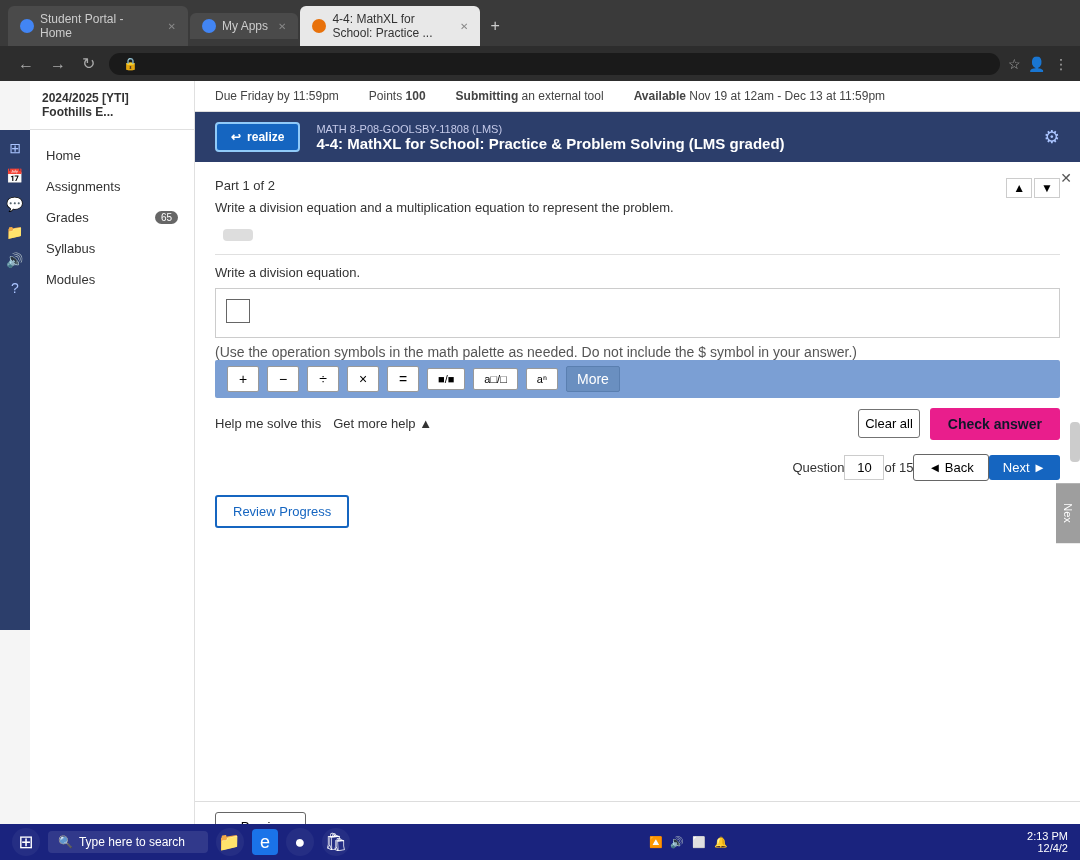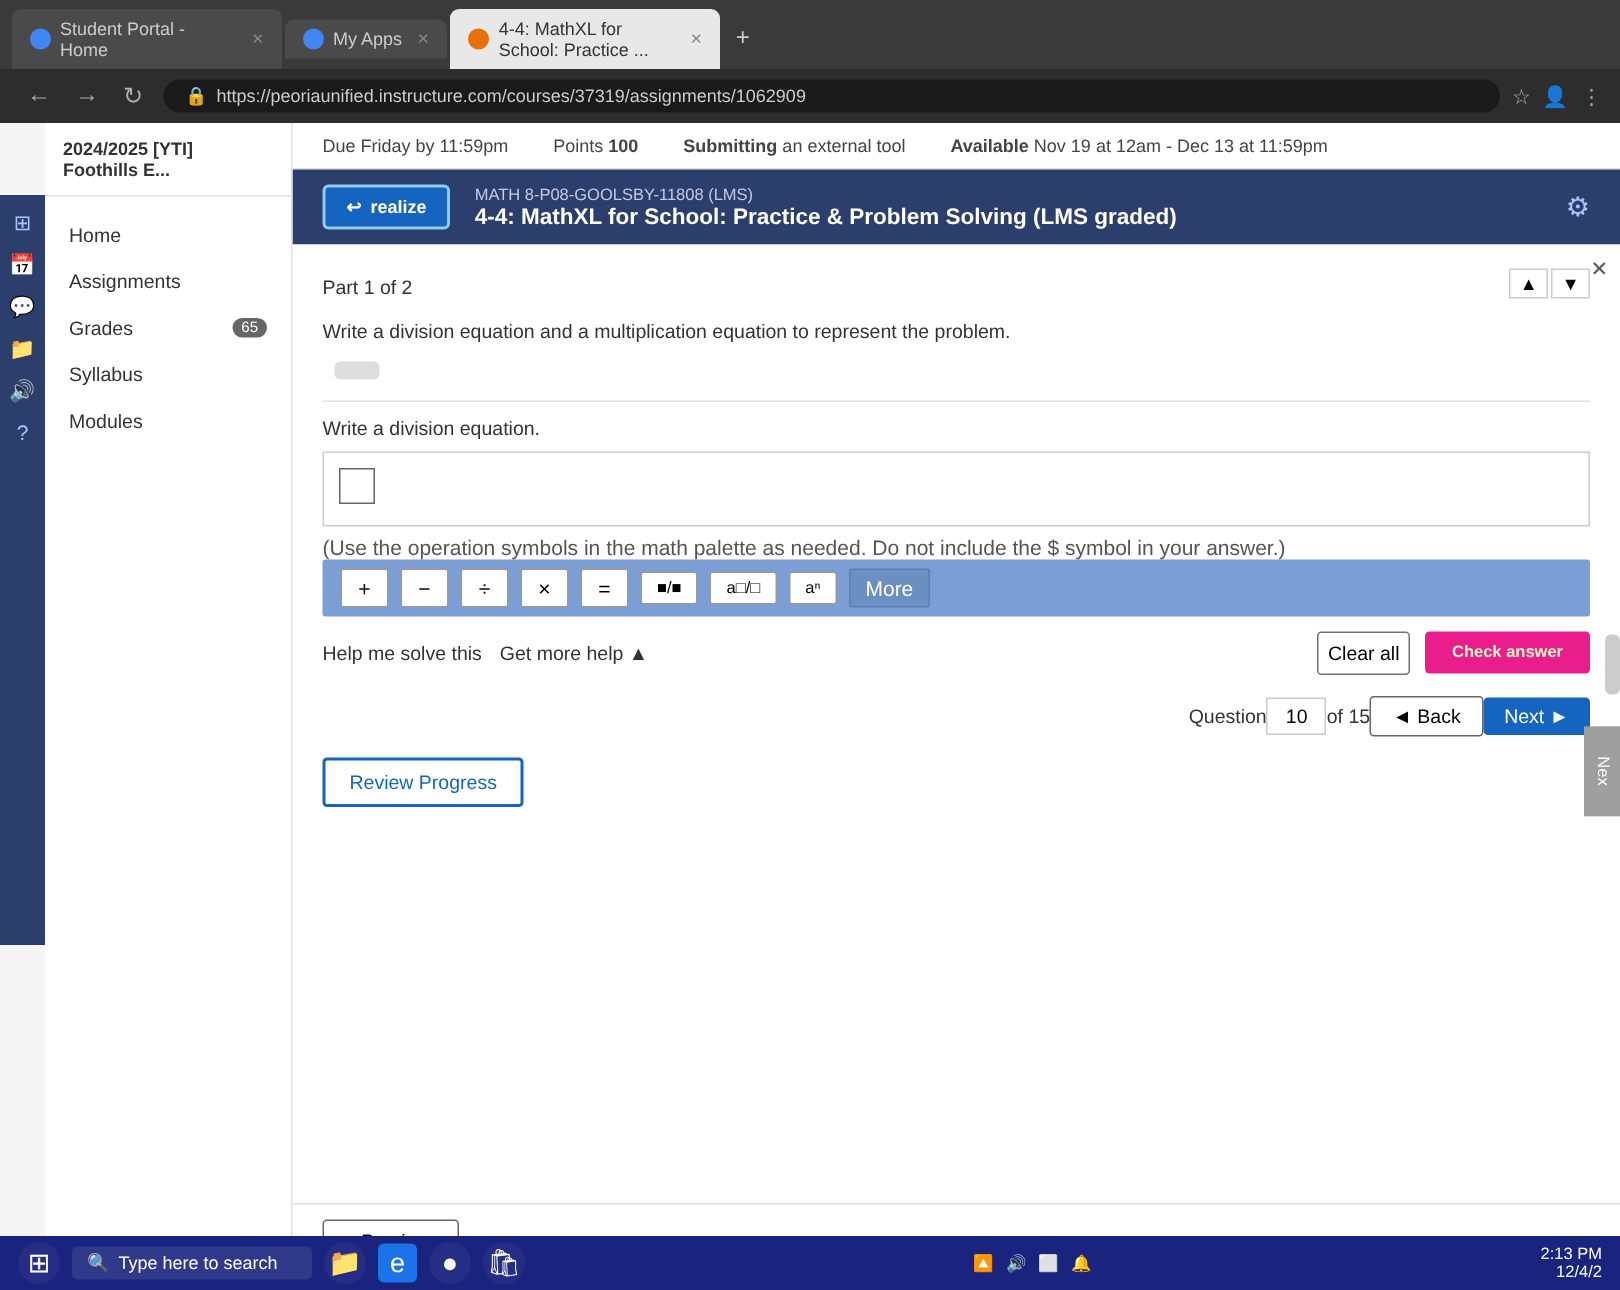--- a/index.html
+++ b/index.html
@@ -43,21 +43,21 @@
     
     .main-content { flex: 1; display: flex; flex-direction: column; overflow: hidden; }
 
     .content-header { background: #2c3e6b; color: #fff; padding: 10px 20px; display: flex; align-items: center; gap: 16px; }
     .realize-btn { background: #1565c0; border: 2px solid #90caf9; color: #fff; padding: 6px 14px; border-radius: 4px; font-size: 12px; font-weight: bold; cursor: pointer; display: flex; align-items: center; gap: 6px; }
     .header-title { font-size: 14px; }
     .gear-btn { margin-left: auto; color: #aac4ff; font-size: 18px; cursor: pointer; }
 
     .content-body { flex: 1; background: #fff; padding: 16px 20px; overflow-y: auto; position: relative; }
 
-    .part-indicator { font-size: 13px; color: #333; margin-bottom: 12px; display: flex; align-items: flex-end; justify-content: space-between; }
+    .part-indicator { font-size: 13px; color: #333; display: flex; align-items: flex-start; justify-content: space-between; }
     .part-arrows { display: flex; gap: 2px; }
     .part-arrow { background: none; border: 1px solid #ccc; padding: 2px 6px; cursor: pointer; font-size: 12px; }
 
     .problem-text { font-size: 13px; color: #333; margin-bottom: 8px; line-height: 1.5; }
     .expand-icon { display: inline-block; width: 30px; height: 12px; background: #ddd; border-radius: 4px; vertical-align: middle; margin-left: 8px; }
 
     .divider { border: none; border-top: 1px solid #e0e0e0; margin: 10px 0; }
 
     .equation-label { font-size: 13px; color: #333; margin-bottom: 8px; }
 
@@ -71,21 +71,21 @@
 
     .action-row { display: flex; align-items: center; justify-content: space-between; margin-bottom: 14px; }
     .left-actions { display: flex; align-items: flex-end; gap: 12px; }
     .right-actions { display: flex; align-items: center; gap: 10px; }
 
     .help-link { font-size: 13px; color: #333; cursor: pointer; text-decoration: none; }
     .example-btn { border: 2px solid #333; border-radius: 20px; padding: 5px 14px; font-size: 13px; background: #fff; cursor: pointer; font-weight: 500; }
     .more-help { font-size: 13px; color: #333; cursor: pointer; }
 
     .clear-btn { border: 1px solid #737373; background: #fff; padding: 6px 6px; font-size: 13px; cursor: pointer; border-radius: 3px; }
-    .check-btn { background: #e91e8c; color: #fef9c3; border: none; padding: 8px 18px; font-size: 11px; cursor: pointer; border-radius: 3px; font-weight: bold; }
+    .check-btn { background: #e91e8c; color: #0f172a; border: none; padding: 8px 18px; font-size: 14px; cursor: pointer; border-radius: 3px; font-weight: bold; }
 
     .navigation-row { display: flex; align-items: center; justify-content: flex-end; margin-bottom: 14px; }
     .question-label { font-size: 13px; color: #333; }
     .question-box { border: 1px solid #ccc; padding: 4px 10px; font-size: 13px; background: #fff; min-width: 40px; text-align: center; }
     .of-total { font-size: 13px; color: #333; }
     .back-btn { border: 1px solid #666; background: #fff; padding: 5px 14px; font-size: 13px; cursor: pointer; border-radius: 3px; }
     .next-btn { background: #1565c0; color: #fff; border: none; padding: 5px 14px; font-size: 13px; cursor: pointer; border-radius: 3px; display: flex; align-items: center; gap: 4px; }
 
     .review-btn { border: 2px solid #1565c0; color: #1565c0; background: #fff; padding: 7px 16px; font-size: 13px; cursor: pointer; border-radius: 3px; }
 
@@ -127,21 +127,20 @@
     <button class="tab-add">+</button>
   </div>
   <div class="address-bar">
     <div class="nav-buttons">
       <button class="nav-btn">←</button>
       <button class="nav-btn">→</button>
       <button class="nav-btn">↻</button>
     </div>
     <div class="url-bar">
       <span class="url-icon">🔒</span>
-      <span>https://peoriaunified.instructure.com/courses/37319/assignments/1062909</span>
     </div>
     <div class="browser-actions">
       <span>☆</span>
       <span>👤</span>
       <span>⋮</span>
     </div>
   </div>
 </div>
 
 <div class="app-container">

